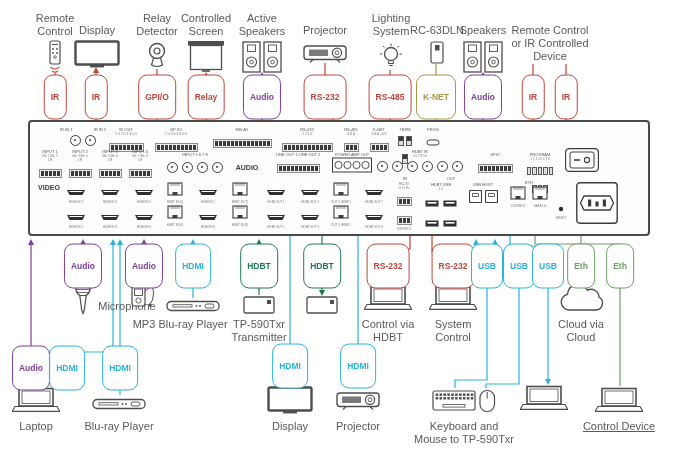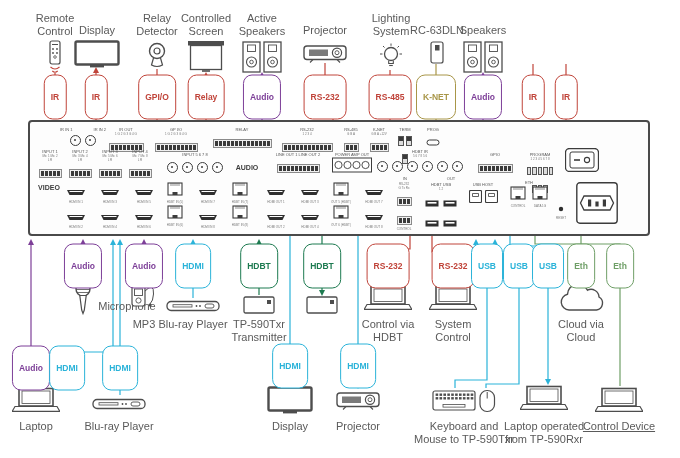--- a/index.html
+++ b/index.html
@@ -613,20 +613,25 @@
           <rect x="26.5" y="4" width="8" height="6.5" stroke-width="0.9"></rect>
           <circle cx="9.5" cy="21" r="5" stroke-width="1.1"></circle>
           <circle cx="30.5" cy="21" r="5" stroke-width="1.1"></circle>
           <circle cx="9.5" cy="21" r="1.8" stroke-width="0.9"></circle>
           <circle cx="30.5" cy="21" r="1.8" stroke-width="0.9"></circle>
         </g>
       </svg></div>
     <div class="cap" style="left: 483px; top: 24px;">
       <div>Speakers</div>
     </div>
+    <div class="cap" style="left: 550px; top: 24px;">
+      <div>Remote Control</div>
+      <div>or IR Controlled</div>
+      <div>Device</div>
+    </div>
     <div class="icon" style="left: 72px; top: 281px; width: 22px; height: 34px;"><svg width="22" height="34" viewBox="0 0 22 34">
         <circle cx="11" cy="8" r="7" fill="#fff" stroke="#4d4d4d" stroke-width="1.4"></circle>
         <line x1="4.5" y1="5.5" x2="17.5" y2="5.5" stroke="#4d4d4d" stroke-width="0.8"></line>
         <line x1="4" y1="8.5" x2="18" y2="8.5" stroke="#4d4d4d" stroke-width="0.8"></line>
         <line x1="5" y1="11.5" x2="17" y2="11.5" stroke="#4d4d4d" stroke-width="0.8"></line>
         <path d="M7.8,14.5 L14.2,14.5 L12.3,29 L11,32.5 L9.7,29 Z" fill="#fff" stroke="#4d4d4d" stroke-width="1.2"></path>
       </svg></div>
     <div class="cap" style="left: 83px; top: 300px; margin-left: 44px;">
       <div>Microphone</div>
     </div>
@@ -752,24 +757,20 @@
       </svg></div>
     <div class="cap" style="left: 464px; top: 420px;">
       <div>Keyboard and</div>
       <div>Mouse to TP-590Txr</div>
     </div>
     <div class="icon" style="left: 520px; top: 385px; width: 48px; height: 28px;"><svg width="48" height="28" viewBox="0 0 48 28">
         <rect x="7" y="1.5" width="34" height="17.5" fill="#fff" stroke="#4d4d4d" stroke-width="1.6"></rect>
         <rect x="10" y="4" width="28" height="12.5" fill="none" stroke="#4d4d4d" stroke-width="0.8"></rect>
         <path d="M3,19.5 h42 l2.8,4.8 h-47.6 Z" fill="#fff" stroke="#4d4d4d" stroke-width="1.2"></path>
       </svg></div>
-    <div class="cap" style="left: 544px; top: 420px;">
-      <div>Laptop operated</div>
-      <div>from TP-590Rxr</div>
-    </div>
     <div class="icon" style="left: 595px; top: 387px; width: 48px; height: 28px;"><svg width="48" height="28" viewBox="0 0 48 28">
         <rect x="7" y="1.5" width="34" height="17.5" fill="#fff" stroke="#4d4d4d" stroke-width="1.6"></rect>
         <rect x="10" y="4" width="28" height="12.5" fill="none" stroke="#4d4d4d" stroke-width="0.8"></rect>
         <path d="M3,19.5 h42 l2.8,4.8 h-47.6 Z" fill="#fff" stroke="#4d4d4d" stroke-width="1.2"></path>
       </svg></div>
     <div class="cap" style="left: 619px; top: 420px; text-decoration: underline;">
       <div>Control Device</div>
     </div>
   </div>
 

